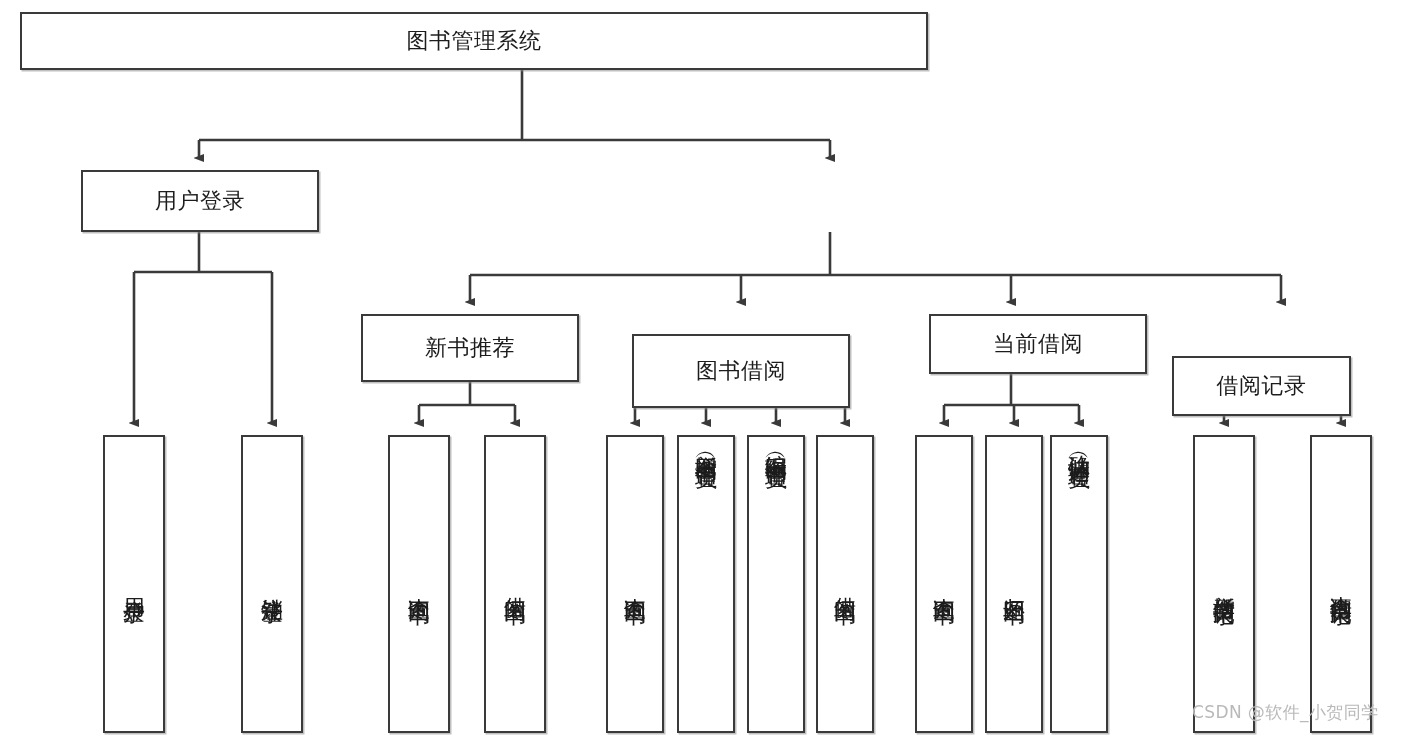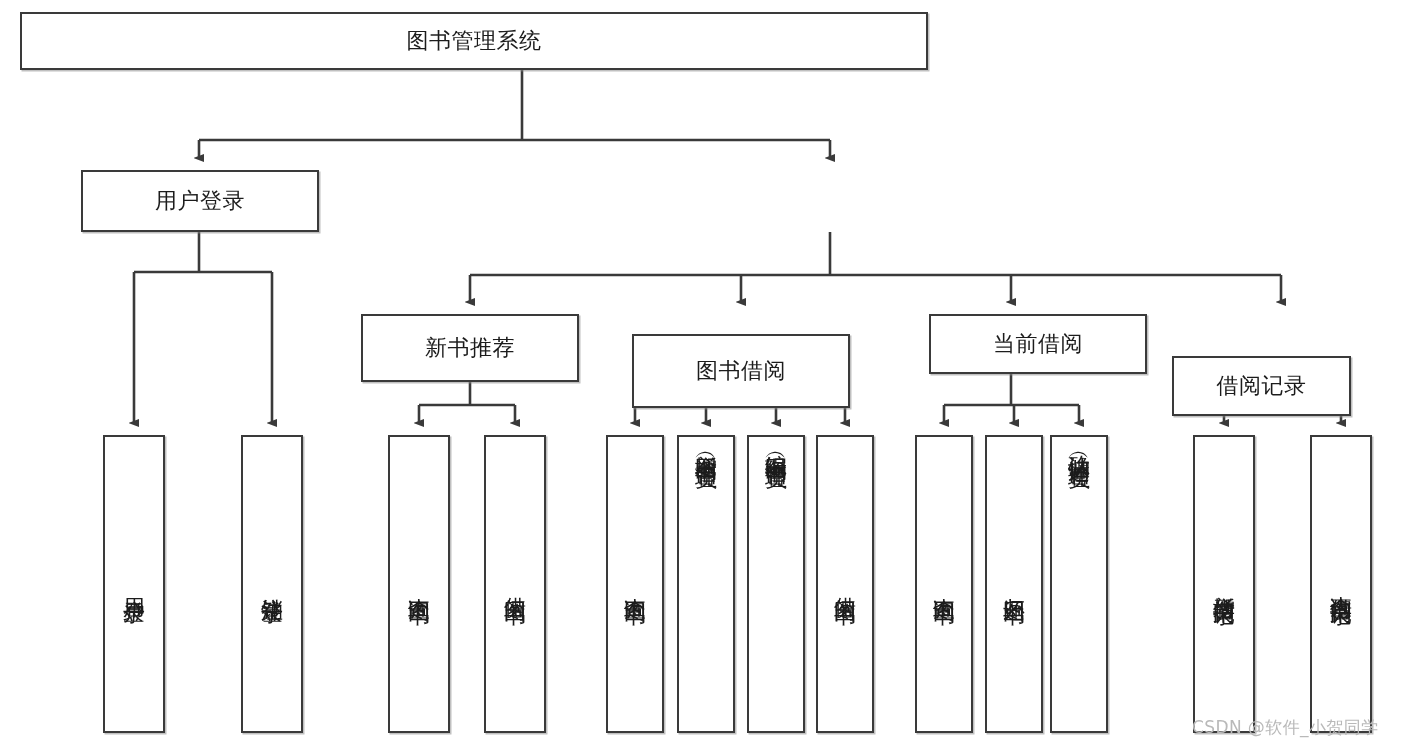--- a/index.html
+++ b/index.html
@@ -179,15 +179,15 @@
     <span class="label">确认归还（管理员）</span>
   </div>
 
   <div class="node vertical centered" style="left:1193px; top:435px; width:62px; height:298px;">
     <span class="label">新增借阅记录</span>
   </div>
   <div class="node vertical centered" style="left:1310px; top:435px; width:62px; height:298px;">
     <span class="label">查询借阅记录</span>
   </div>
 
-  <div class="watermark" style="left:1192px; top:716px;">CSDN @软件_小贺同学</div>
+  <div class="watermark" style="left:1192px; top:701px;">CSDN @软件_小贺同学</div>
 
 </div>
 
 </body></html>

